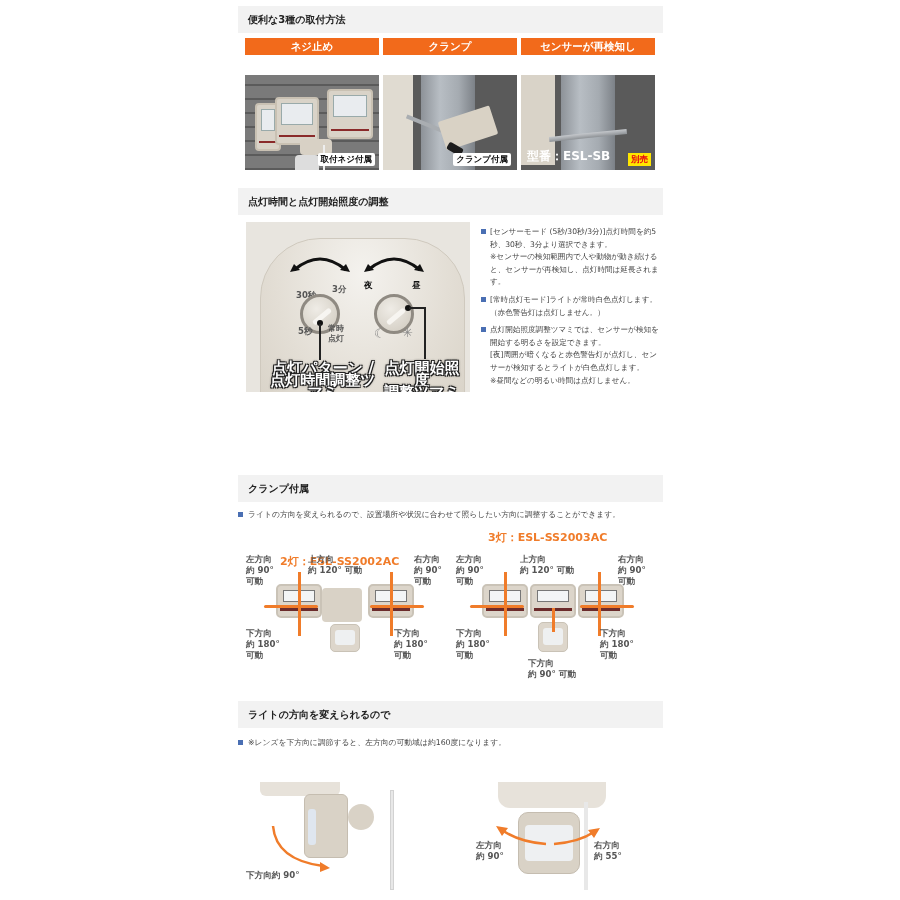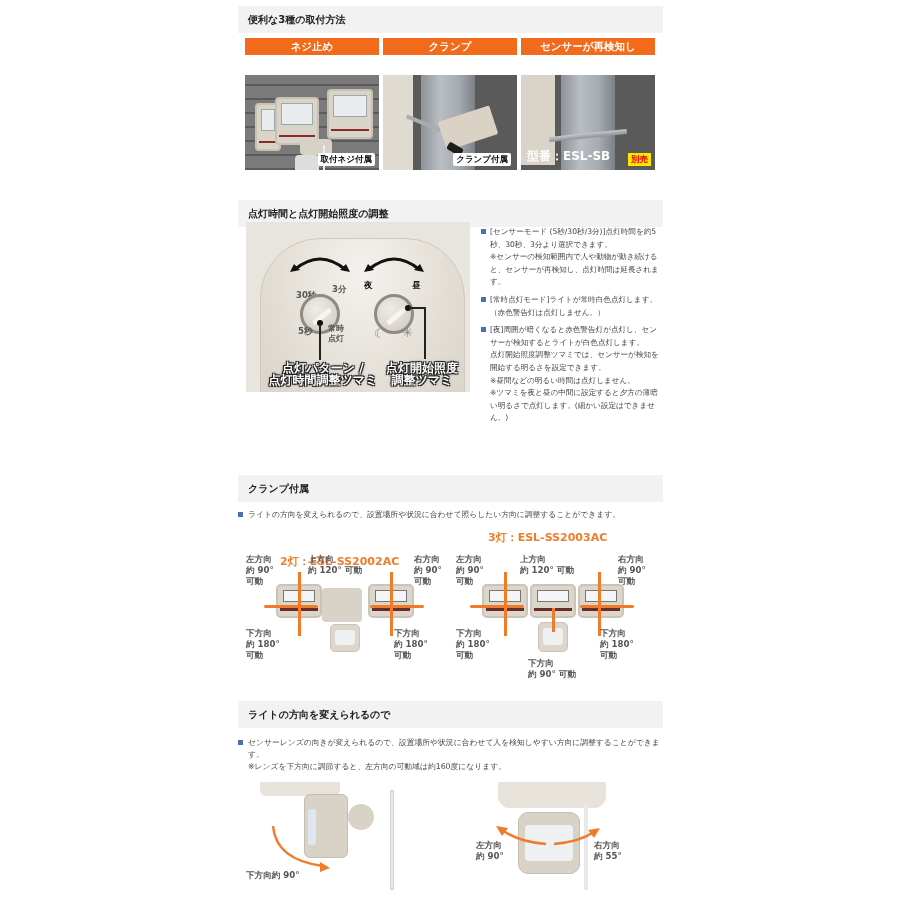--- a/index.html
+++ b/index.html
@@ -61,21 +61,21 @@
   .dial {
     position: absolute; width: 40px; height: 40px; border-radius: 50%;
     background: radial-gradient(circle at 40% 35%, #efece6, #cfc9be);
     border: 3px solid #8f8a82;
   }
   .dial .arrow { position: absolute; left: 8px; top: 17px; width: 22px; height: 5px; background: #f7f5f1; transform: rotate(-40deg); border-radius: 2px; }
   .dial-lbl { position: absolute; font-size: 8.5px; font-weight: bold; color: #555; }
   .dial-lbl.dark { color: #111; }
   .arc { position: absolute; }
   .dial-caption {
-    position: absolute; font-size: 12px; font-weight: bold; color: #fff; text-align: center; line-height: 12px;
+    position: absolute; font-size: 15px; font-weight: bold; color: #fff; text-align: center; line-height: 12px;
     text-shadow: -1px -1px 0 #222, 1px -1px 0 #222, -1px 1px 0 #222, 1px 1px 0 #222, 0 0 3px #000;
   }
   .leader { position: absolute; background: #222; }
   .leader-dot { position: absolute; width: 6px; height: 6px; border-radius: 50%; background: #111; }
 
   .notes { position: absolute; top: 226px; left: 243px; width: 182px; font-size: 7.6px; line-height: 12.6px; color: #444; }
   .note { position: relative; padding-left: 9px; margin-bottom: 5px; }
   .bullet { position: absolute; left: 0; top: 3px; width: 5px; height: 5px; background: #4a6fb3; }
   .note p { margin: 0; }
 
@@ -145,21 +145,21 @@
       <div class="mount-photo pole-bg">
         <div style="position:absolute;left:0;top:0;width:34px;height:90px;background:#d9d3c8;"></div>
         <div class="pole p2"></div>
         <div class="band" style="left:28px;top:58px;width:78px;transform:rotate(-6deg);"></div>
         <span class="tag-plain">型番：ESL-SB</span>
         <span class="tag-sold">別売</span>
       </div>
     </div>
   </div>
 
-  <div class="sec-head" style="top:200px;text-align:center;">点灯時間と点灯開始照度の調整</div>
+  <div class="sec-head" style="top:188px;text-align:center;">点灯時間と点灯開始照度の調整</div>
 
   <div class="dial-photo">
     <div class="housing"></div>
 
     <svg class="arc" style="left:44px;top:30px;" width="60" height="22">
       <path d="M4 18 Q30 -4 56 18" fill="none" stroke="#111" stroke-width="3"></path>
       <polygon points="0,20 10,18 4,12" fill="#111"></polygon>
         <polygon points="60,20 50,18 56,12" fill="#111"></polygon>
     </svg>
     <svg class="arc" style="left:118px;top:30px;" width="60" height="22">
@@ -203,24 +203,23 @@
       <span class="bullet"></span>
       <p>[センサーモード (5秒/30秒/3分)]点灯時間を約5秒、30秒、3分より選択できます。</p>
       <p>※センサーの検知範囲内で人や動物が動き続けると、センサーが再検知し、点灯時間は延長されます。</p>
     </div>
     <div class="note">
       <span class="bullet"></span>
       <p>[常時点灯モード]ライトが常時白色点灯します。（赤色警告灯は点灯しません。）</p>
     </div>
     <div class="note">
       <span class="bullet"></span>
+      <p>点灯開始照度調整ツマミでは、センサーが検知を開始する明るさを設定できます。</p>
       <p>[夜]周囲が暗くなると赤色警告灯が点灯し、センサーが検知するとライトが白色点灯します。</p>
-      <p>点灯開始照度調整ツマミでは、センサーが検知を開始する明るさを設定できます。</p>
       <p>※昼間などの明るい時間は点灯しません。</p>
-      <p>※ツマミを夜と昼の中間に設定すると夕方の薄暗い明るさで点灯します。(細かい設定はできません。)</p>
     </div>
   </div>
 
   <div class="sec-head" style="top:475px;">クランプ付属</div>
   <div class="lead" style="top:509px;width:425px;">
     <span class="bullet"></span>
     <span>ライトの方向を変えられるので、設置場所や状況に合わせて照らしたい方向に調整することができます。</span>
   </div>
 
   <div class="model-title" style="left:42px;margin-top:24px;">2灯：ESL-SS2002AC</div>
@@ -316,21 +315,20 @@
     </div>
     <div class="dlbl" style="left:76px;top:110px;">
       <div>下方向</div>
         <div>約 90° 可動</div>
     </div>
   </div>
 
   <div class="sec-head" style="top:701px;">ライトの方向を変えられるので</div>
   <div class="lead" style="top:737px;width:425px;">
     <span class="bullet"></span>
-    <div>センサーレンズの向きが変えられるので、設置場所や状況に合わせて人を検知しやすい方向に調整することができます。</div>
     <div>※レンズを下方向に調節すると、左方向の可動域は約160度になります。</div>
   </div>
 
   <div class="lens-photo" style="left:0;">
     <div style="position:absolute;left:22px;top:0;width:80px;height:14px;background:#e7e2da;border-radius:0 0 6px 6px;"></div>
     <div style="position:absolute;left:66px;top:12px;width:44px;height:64px;background:#d9d2c6;border-radius:6px;border:1px solid #c5bdb0;">
       <div style="position:absolute;left:3px;top:14px;width:8px;height:36px;background:#dfe6ef;border-radius:3px;"></div>
     </div>
     <div style="position:absolute;left:110px;top:22px;width:26px;height:26px;border-radius:50%;background:#d9d2c6;"></div>
     <div style="position:absolute;left:152px;top:8px;width:4px;height:100px;background:#e8e8e8;border:1px solid #d2d2d2;"></div>

